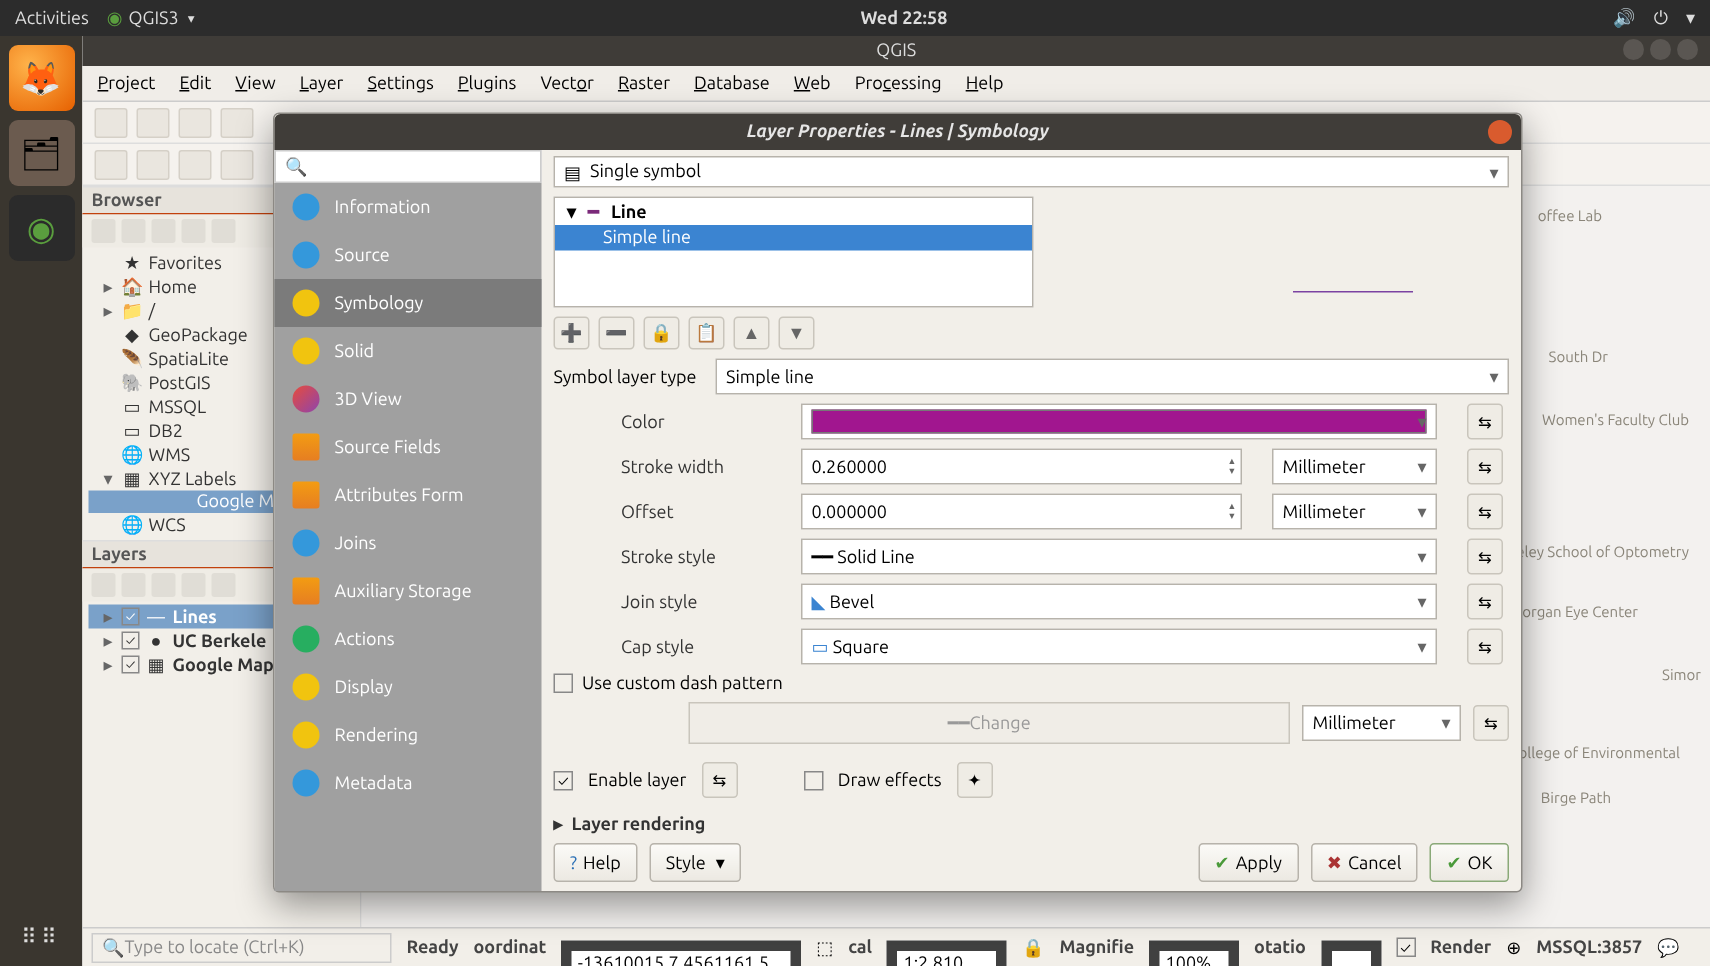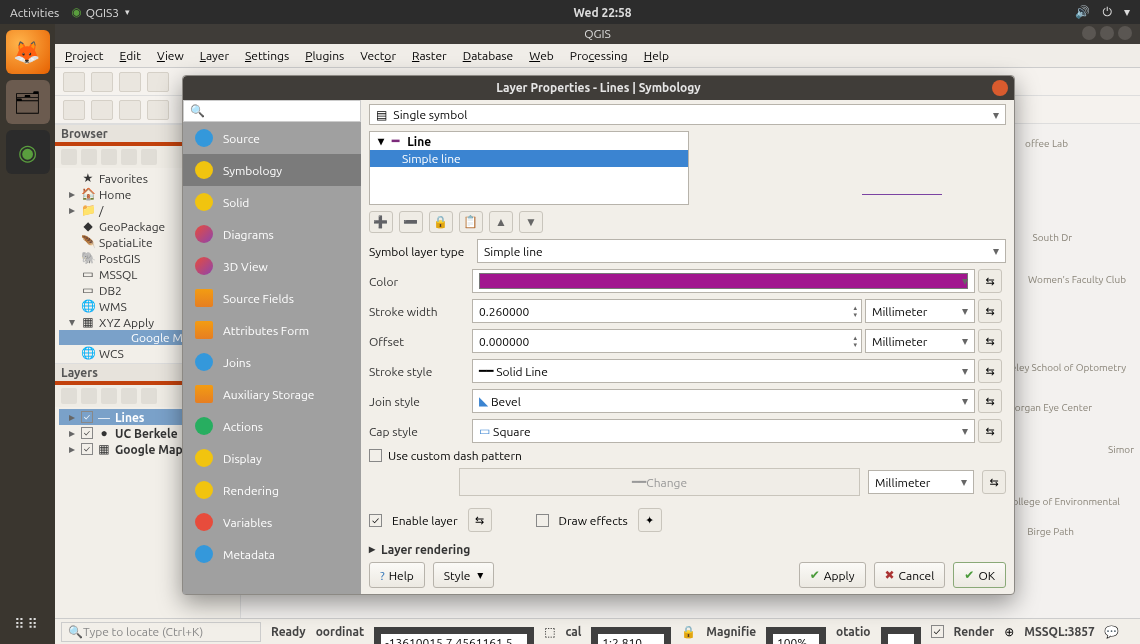--- a/index.html
+++ b/index.html
@@ -33,21 +33,21 @@
 .menubar span { cursor: default; }
 .menubar span u { text-decoration: underline; }
 
 
 .toolbar { height: 28px; background: #f5f2ee; border-bottom: 1px solid #ddd; display: flex; align-items: center; gap: 6px; padding: 0 8px; color: #888; }
 .toolbar .tb { width: 22px; height: 20px; background: #eae6df; border: 1px solid #d5d0c7; border-radius: 2px; }
 
 
 .content { flex: 1; display: flex; min-height: 0; }
 .leftpanel { width: 186px; background: #f2efe9; border-right: 1px solid #ddd; display: flex; flex-direction: column; }
-.leftpanel .phead { background: #e7e3dc; color: #555; padding: 2px 6px; font-weight: bold; border-top: 1px solid #ddd; border-bottom: 4px solid #c2410c; }
+.leftpanel .phead { background: #e7e3dc; color: #555; padding: 2px 6px; font-weight: bold; border-top: 1px solid #ddd; border-bottom: 1px solid #c2410c; }
 .leftpanel .ptb { height: 22px; background: #efece5; display: flex; align-items: center; gap: 4px; padding: 0 6px; }
 .leftpanel .ptb .pb { width: 16px; height: 16px; background: #e0ddd6; border-radius: 2px; }
 .tree { padding: 2px 4px; }
 .tree .node { display: flex; align-items: center; gap: 4px; padding: 1px 0 1px 8px; color: #333; }
 .tree .node.sel { background: #7aa1c9; color: #fff; }
 .tree .node .tw { width: 10px; display: inline-block; text-align: center; color: #666; }
 .tree .node .chk { width: 12px; height: 12px; border: 1px solid #888; display: inline-flex; align-items: center; justify-content: center; font-size: 9px; }
 .tree .node .ic { width: 14px; text-align: center; }
 .tree .node.sub2 { padding-left: 40px; }
 
@@ -55,21 +55,21 @@
 .mapview .lbl { position: absolute; color: #8a8579; font-size: 10px; }
 
 
 .statusbar { height: 26px; background: #f2efe9; border-top: 1px solid #ccc; display: flex; align-items: center; gap: 10px; padding: 0 6px; }
 .statusbar .locate { flex: 0 0 200px; border: 1px solid #ccc; height: 20px; display: flex; align-items: center; padding: 0 6px; color: #888; }
 .statusbar .sfield { border: 7px solid #404040; height: 32px; padding: 0 4px; display: flex; align-items: center; background: #fff; margin-top: 22px; }
 .statusbar label { color: #444; font-weight: bold; }
 
 
 .dialog { position: absolute; left: 182px; top: 75px; width: 833px; height: 520px; background: #f2efe9; border: 1px solid #8c8984; border-radius: 4px; box-shadow: 0 8px 24px rgba(0,0,0,0.4); display: flex; flex-direction: column; }
-.dtitle { height: 24px; background: #403d39; color: #e6e6e6; text-align: center; line-height: 24px; font-weight: bold; position: relative; border-radius: 4px 4px 0 0; }
+.dtitle { height: 24px; background: #403d39; color: #e6e6e6; text-align: center; line-height: 24px; font-weight: bold; position: relative; border-radius: 4px 4px 0 0; font-style: italic; }
 .dtitle .close { position: absolute; right: 6px; top: 4px; width: 16px; height: 16px; border-radius: 50%; background: #d95b2e; }
 
 .dbody { flex: 1; display: flex; min-height: 0; }
 
 
 .dnav { width: 178px; background: #a0a0a0; display: flex; flex-direction: column; }
 .dnav .search { height: 22px; background: #fff; margin: 0; border: 1px solid #ccc; display: flex; align-items: center; padding: 0 6px; color: #999; }
 .dnav .item { display: flex; align-items: center; gap: 10px; padding: 7px 12px; color: #fff; cursor: default; }
 .dnav .item.active { background: #7b7b7b; }
 .dnav .item .nicon { width: 18px; height: 18px; border-radius: 50%; display: flex; align-items: center; justify-content: center; font-size: 11px; }
@@ -84,21 +84,21 @@
 .dcontent { flex: 1; display: flex; flex-direction: column; padding: 4px 8px 6px 8px; gap: 6px; min-width: 0; }
 .dsel { height: 22px; border: 1px solid #b7b3ab; background: #fff; display: flex; align-items: center; padding: 0 6px; gap: 6px; position: relative; }
 .dsel::after { content: "▾"; position: absolute; right: 6px; color: #666; }
 .symtree { border: 1px solid #b7b3ab; background: #fff; height: 74px; position: relative; }
 .symtree .row { padding: 2px 8px; display: flex; align-items: center; gap: 8px; }
 .symtree .row.head { font-weight: bold; }
 .symtree .row.sel { background: #3b84d1; color: #fff; padding-left: 32px; }
 .symbtns { display: flex; gap: 6px; }
 .symbtns .sb { width: 24px; height: 22px; background: #efece5; border: 1px solid #c9c5bc; border-radius: 3px; display: flex; align-items: center; justify-content: center; font-size: 12px; color: #666; }
 
-.formgrid { display: grid; grid-template-columns: 100px 1fr 110px 28px; gap: 6px 3px; align-items: center; }
+.formgrid { display: grid; grid-template-columns: 100px 1fr 110px 28px; gap: 6px 20px; align-items: center; margin-left: 45px; }
 .formgrid label { color: #333; }
 .ctrl { height: 24px; border: 1px solid #b7b3ab; background: #fff; display: flex; align-items: center; padding: 0 6px; position: relative; }
 .ctrl.dd::after { content: "▾"; position: absolute; right: 6px; color: #666; }
 .ctrl.spin::after { content: "▴\A▾"; white-space: pre; position: absolute; right: 4px; font-size: 7px; line-height: 7px; color: #666; }
 .colorbox { flex: 1; height: 16px; background: #a1168f; border: 1px solid #777; }
 .aux { width: 24px; height: 24px; border: 1px solid #c9c5bc; background: #efece5; border-radius: 3px; display: flex; align-items: center; justify-content: center; font-size: 11px; }
 
 .checkrow { display: flex; align-items: center; gap: 6px; }
 .checkbox { width: 13px; height: 13px; border: 1px solid #888; display: inline-flex; align-items: center; justify-content: center; font-size: 10px; }
 
@@ -238,21 +238,21 @@
             <span>DB2</span>
           </div>
           <div class="node">
             <span class="tw"></span>
             <span class="ic">🌐</span>
             <span>WMS</span>
           </div>
           <div class="node">
             <span class="tw">▾</span>
             <span class="ic">▦</span>
-            <span>XYZ Apply</span>
+            <span>XYZ Labels</span>
           </div>
           <div class="node sub2 sel">
             <span class="tw"></span>
             <span class="ic"></span>
             <span>Google Map</span>
           </div>
           <div class="node">
             <span class="tw"></span>
             <span class="ic">🌐</span>
             <span>WCS</span>
@@ -327,36 +327,36 @@
   <div class="dtitle">
     <span>Layer Properties - Lines | Symbology</span>
     <div class="close"></div>
   </div>
   <div class="dbody">
     <div class="dnav">
       <div class="search">🔍</div>
       <div id="dnav-items">
           <div class="item">
             <span class="nicon blue"></span>
+            <span>Information</span>
+          </div>
+          <div class="item">
+            <span class="nicon blue"></span>
             <span>Source</span>
           </div>
           <div class="item active">
             <span class="nicon yellow"></span>
             <span>Symbology</span>
           </div>
           <div class="item">
             <span class="nicon yellow"></span>
             <span>Solid</span>
           </div>
           <div class="item">
             <span class="nicon cube"></span>
-            <span>Diagrams</span>
-          </div>
-          <div class="item">
-            <span class="nicon cube"></span>
             <span>3D View</span>
           </div>
           <div class="item">
             <span class="nicon grid"></span>
             <span>Source Fields</span>
           </div>
           <div class="item">
             <span class="nicon grid"></span>
             <span>Attributes Form</span>
           </div>
@@ -372,24 +372,20 @@
             <span class="nicon green"></span>
             <span>Actions</span>
           </div>
           <div class="item">
             <span class="nicon yellow"></span>
             <span>Display</span>
           </div>
           <div class="item">
             <span class="nicon yellow"></span>
             <span>Rendering</span>
-          </div>
-          <div class="item">
-            <span class="nicon red"></span>
-            <span>Variables</span>
           </div>
           <div class="item">
             <span class="nicon blue"></span>
             <span>Metadata</span>
           </div>
         </div>
     </div>
     <div class="dcontent" style="position:relative">
       <div class="dsel">
         <span>▤</span>

